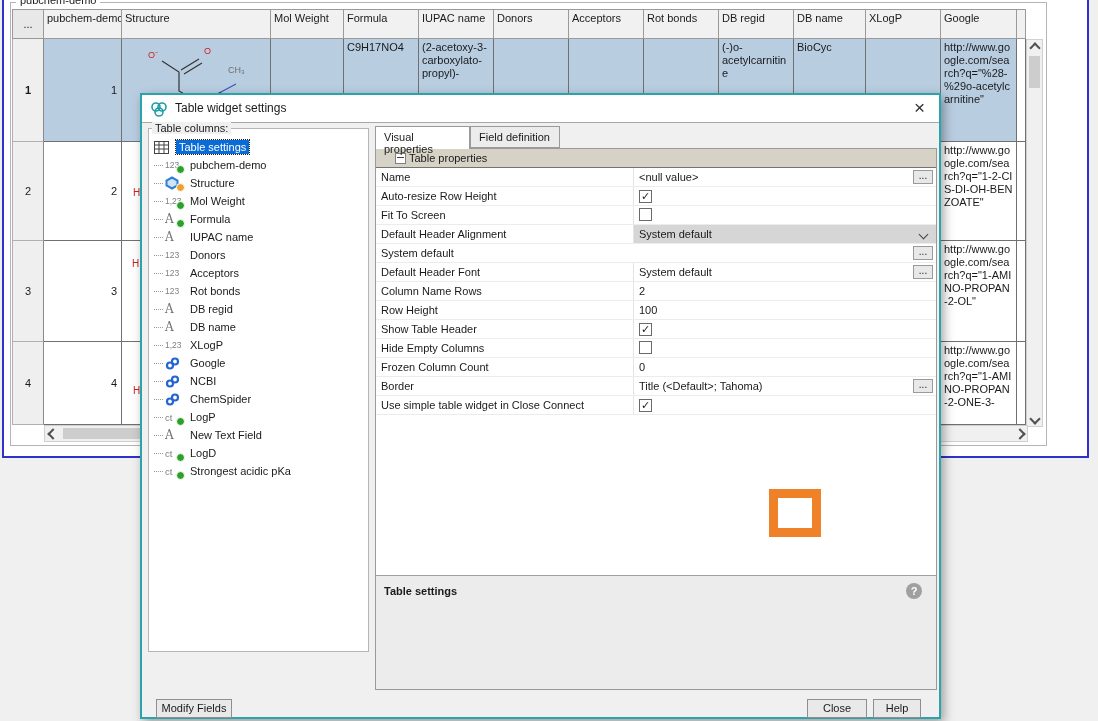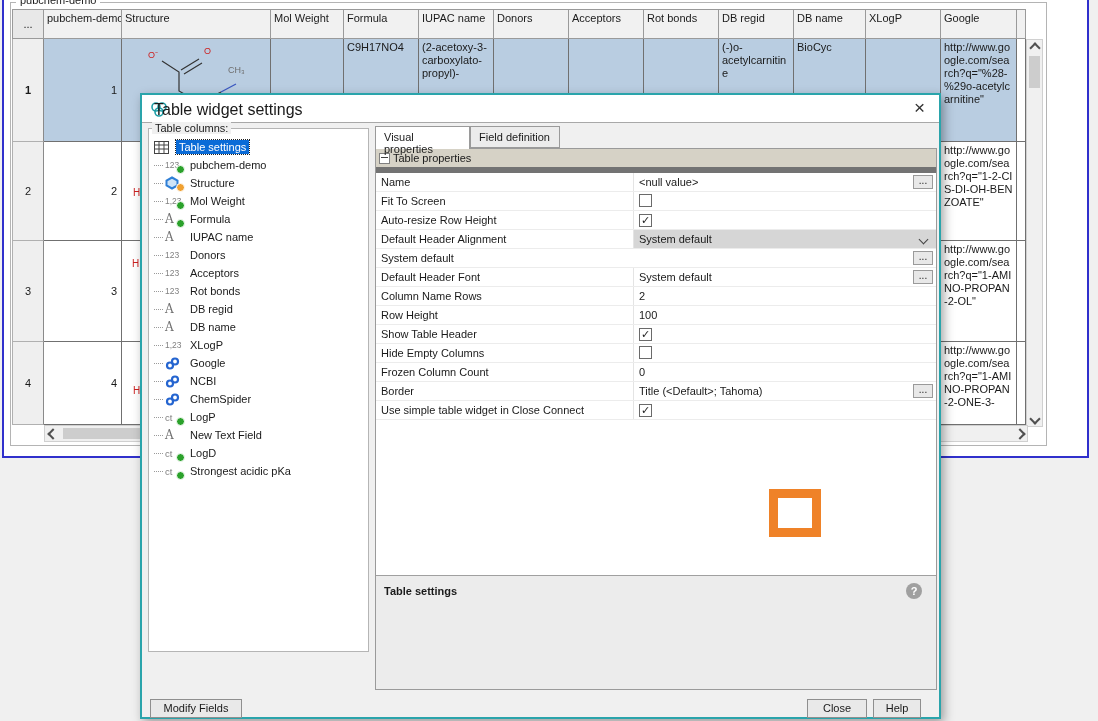--- a/index.html
+++ b/index.html
@@ -36,21 +36,21 @@
   .chv{display:inline-block;width:6px;height:6px;border-right:2px solid #505050;border-bottom:2px solid #505050;}
   .chv.up{transform:rotate(-135deg);}
   .chv.down{transform:rotate(45deg);}
   .chv.left{transform:rotate(135deg);}
   .chv.right{transform:rotate(-45deg);}
   .sbtn{position:absolute;display:flex;align-items:center;justify-content:center;width:15px;height:15px;}
   
   #dlg{position:absolute;left:140px;top:93px;width:797px;height:622px;background:#f0f0f0;
        border:2px solid #2aa4ab;box-shadow:3px 4px 10px rgba(0,0,0,0.35);}
   #dlgtitle{position:absolute;left:0;top:0;width:100%;height:27px;background:#ffffff;border-bottom:1px solid #a8a8a8;}
-  #dlgtitle .ttext{position:absolute;left:12px;top:6px;font-size:16px;}
+  #dlgtitle .ttext{position:absolute;left:33px;top:6px;font-size:12px;}
   #dlglogo{position:absolute;left:8px;top:5px;}
   #dlgclose{position:absolute;right:14px;top:2px;font-size:19px;color:#333;cursor:pointer;line-height:22px;}
   
   #treelbl{position:absolute;left:10px;top:27px;background:#f0f0f0;padding:0 3px;z-index:2;}
   #treebox{position:absolute;left:6px;top:33px;width:221px;height:524px;background:#ffffff;border:1px solid #b5b5b5;
            padding-top:9px;box-sizing:border-box;overflow:hidden;}
   .titem{height:18px;display:flex;align-items:center;padding-left:5px;white-space:nowrap;}
   .guide{width:9px;border-top:1px dotted #9a9a9a;margin-right:2px;flex:none;}
   .tico{width:22px;flex:none;position:relative;display:flex;align-items:center;justify-content:flex-start;height:16px;}
   .tlab{padding:1px 3px;}
@@ -62,21 +62,21 @@
   .dg::after,.do::after{content:"";position:absolute;width:7px;height:7px;border-radius:50%;
         border:1px solid #fff;right:2px;bottom:-1px;}
   .dg::after{background:#2ba12b;}
   .do::after{background:#f0a030;}
   
   .tab{position:absolute;top:31px;height:22px;box-sizing:border-box;padding:4px 8px 0 8px;
        border:1px solid #9a9a9a;background:#ececec;}
   .tab.active{background:#ffffff;border-bottom:none;z-index:3;height:23px;}
   #tabpanel{position:absolute;left:233px;top:53px;width:562px;height:542px;background:#ffffff;
             border:1px solid #9a9a9a;box-sizing:border-box;overflow:hidden;}
-  #pcat{height:18px;background:#d6d2c6;display:flex;align-items:center;padding-left:3px;border-bottom:6px solid #737373;}
+  #pcat{height:18px;background:#d6d2c6;display:flex;align-items:center;padding-left:19px;border-bottom:1px solid #737373;}
   .minus{width:9px;height:9px;border:1px solid #808080;background:#fff;position:relative;margin-right:3px;flex:none;}
   .minus::after{content:"";position:absolute;left:1px;right:1px;top:3px;height:1px;background:#404040;}
   .prow{height:19px;display:flex;box-sizing:border-box;border-bottom:1px solid #ececec;}
   .plab{width:258px;flex:none;padding-left:5px;line-height:18px;border-right:1px solid #e4e4e4;
         overflow:hidden;white-space:nowrap;box-sizing:border-box;}
   .pval{flex:1;position:relative;line-height:18px;padding-left:5px;overflow:hidden;white-space:nowrap;}
   .pbtn{position:absolute;right:3px;top:2px;width:20px;height:14px;background:#e8e8e8;border:1px solid #9a9a9a;
         text-align:center;line-height:10px;font-size:10px;box-sizing:border-box;}
   .cbx{display:inline-block;width:13px;height:13px;background:#fff;border:1px solid #6a6a6a;margin-top:2px;
        box-sizing:border-box;text-align:center;line-height:11px;font-size:11px;color:#222;}
@@ -347,26 +347,26 @@
       <div id="pcat">
         <span class="minus"></span>
         <span>Table properties</span>
       </div>
 
       <div class="prow">
         <div class="plab">Name</div>
         <div class="pval"><span>&lt;null value&gt;</span><span class="pbtn">...</span></div>
       </div>
       <div class="prow">
+        <div class="plab">Auto-resize Row Height</div>
+        <div class="pval"><span class="cbx on"></span></div>
+      </div>
+      <div class="prow">
         <div class="plab">Fit To Screen</div>
         <div class="pval"><span class="cbx"></span></div>
-      </div>
-      <div class="prow">
-        <div class="plab">Auto-resize Row Height</div>
-        <div class="pval"><span class="cbx on"></span></div>
       </div>
       <div class="prow">
         <div class="plab">Default Header Alignment</div>
         <div class="pval dd"><span>System default</span><span class="ddchv"></span></div>
       </div>
       <div class="prow">
         <div class="pval"><span>System default</span><span class="pbtn">...</span></div>
       </div>
       <div class="prow">
         <div class="plab">Default Header Font</div>
@@ -400,20 +400,20 @@
         <div class="plab">Use simple table widget in Close Connect</div>
         <div class="pval"><span class="cbx on"></span></div>
       </div>
 
       <div id="helppanel">
         <span id="helptitle">Table settings</span>
         <span class="qico"></span>
       </div>
     </div>
 
-    <div class="wbtn" style="left:8px;width:92px;text-align:center;">Modify Fields</div>
+    <div class="wbtn" style="left:14px;width:76px;text-align:center;">Modify Fields</div>
     <div class="wbtn" style="left:665px;width:60px;">Close</div>
     <div class="wbtn" style="left:731px;width:48px;">Help</div>
 
     <div id="hl"></div>
   </div>
 
 </div>
 
 </body></html>

